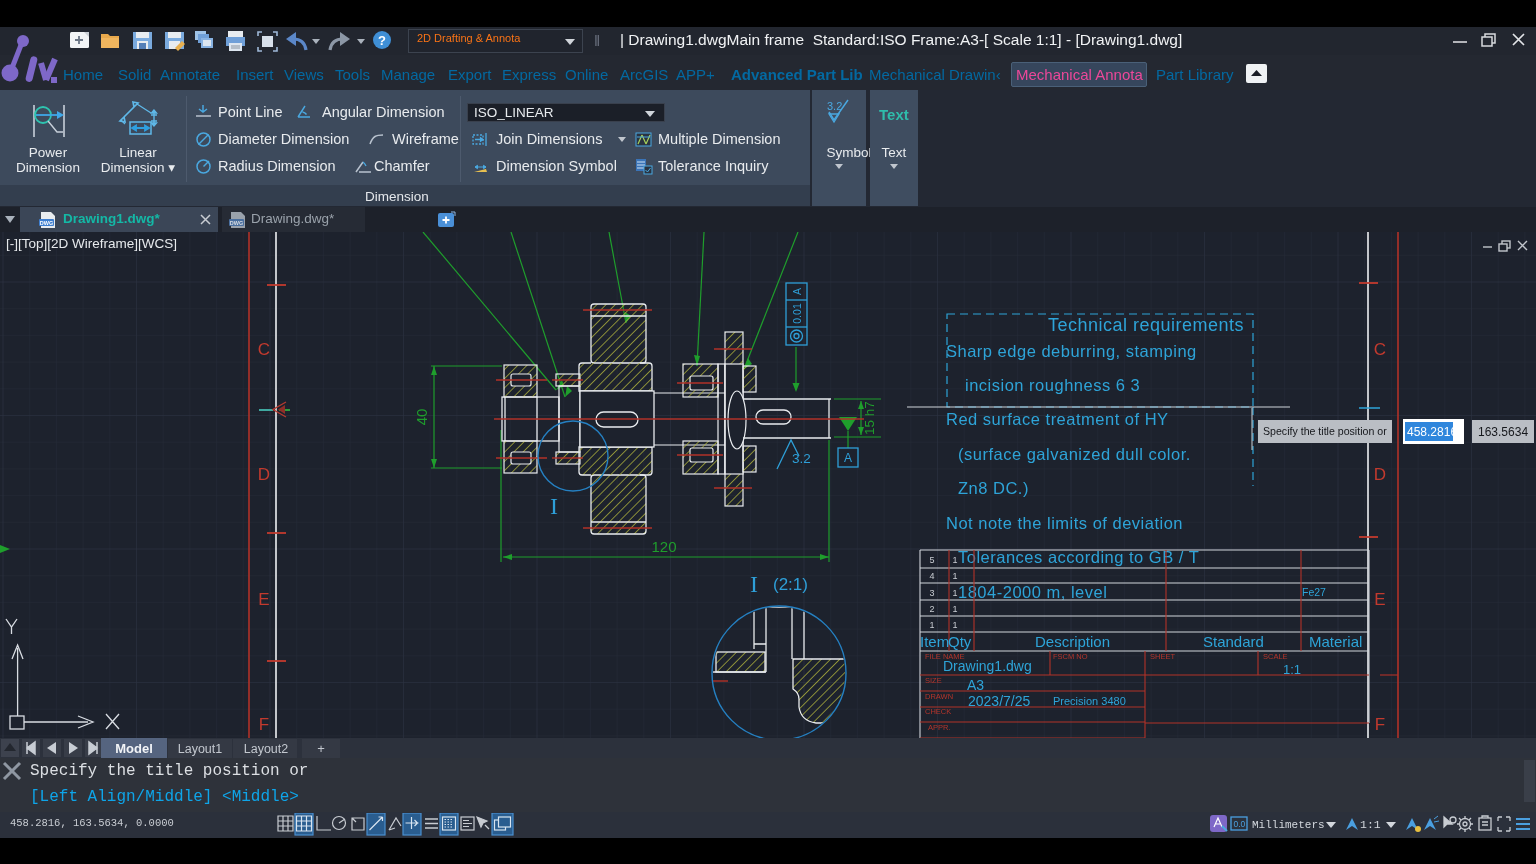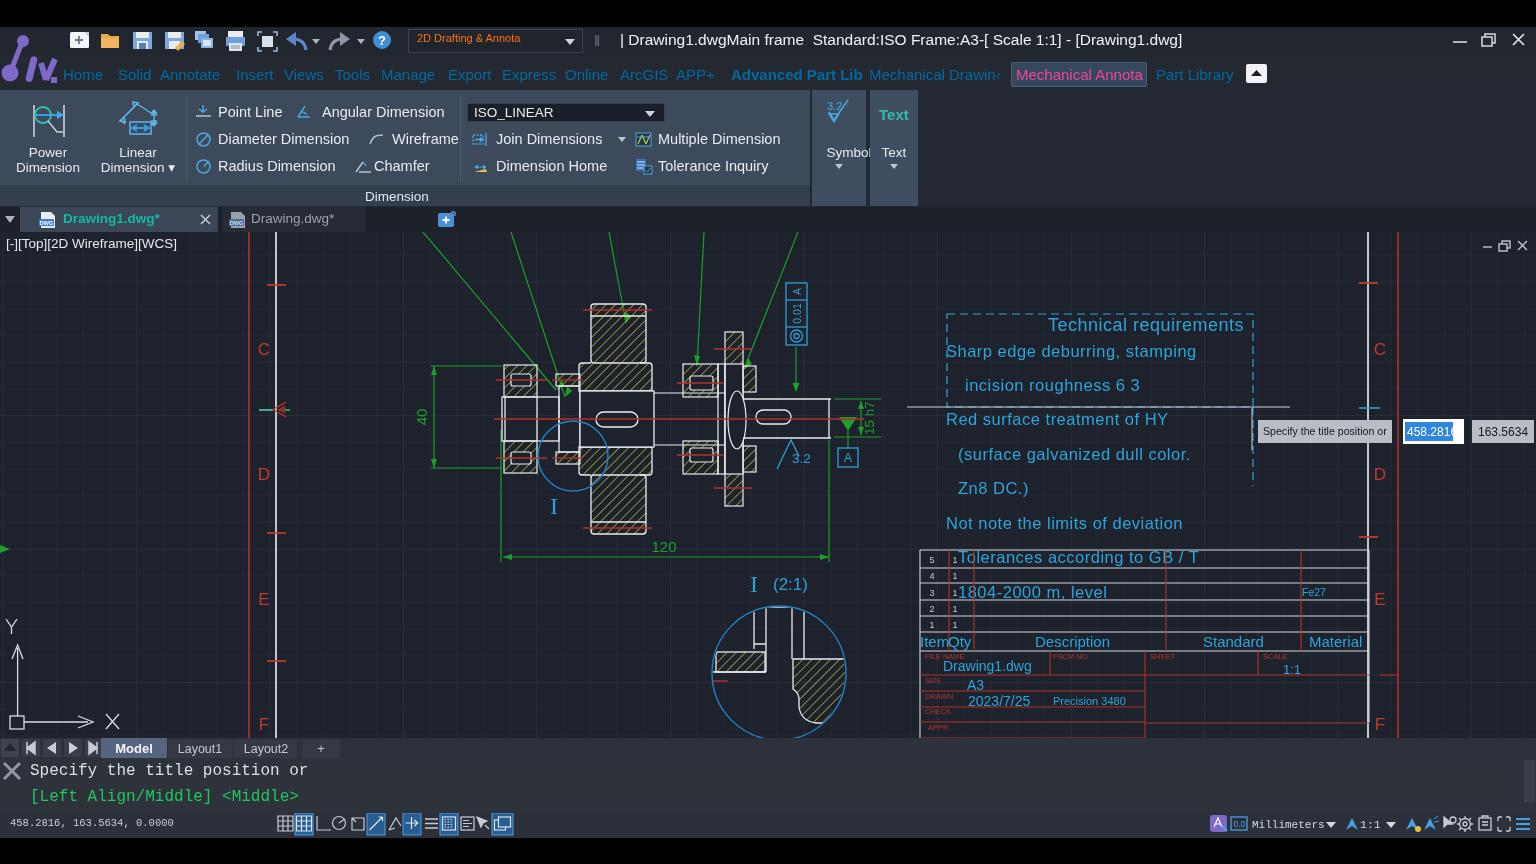--- a/index.html
+++ b/index.html
@@ -190,21 +190,21 @@
 <svg class="abs" style="left:635px;top:131px" width="18" height="17" viewBox="0 0 18 17">
       <rect x="1" y="2" width="15" height="13" fill="#2a3340" stroke="#4aa8e0"></rect>
       <path d="M3 13 l4-9 M7 4 l4 9 M11 13 l4-9" stroke="#a8d25a" stroke-width="1.2" fill="none"></path>
       <path d="M2 6 h13" stroke="#4aa8e0"></path>
     </svg>
 <div class="ribtxt" style="left:658px;top:131px">Multiple Dimension</div>
 <svg class="abs" style="left:472px;top:158px" width="18" height="17" viewBox="0 0 18 17">
       <path d="M2 14 L14 11 l1 3z" fill="#e8c050"></path>
       <path d="M3 9 h11 M3 9 l2.5-1.7v3.4z M14 9 l-2.5-1.7v3.4z" stroke="#4aa8e0" fill="#4aa8e0"></path>
     </svg>
-<div class="ribtxt" style="left:496px;top:158px">Dimension Home</div>
+<div class="ribtxt" style="left:496px;top:158px">Dimension Symbol</div>
 <svg class="abs" style="left:635px;top:158px" width="18" height="17" viewBox="0 0 18 17">
       <rect x="1" y="1" width="10" height="12" fill="#3a74b8"></rect>
       <path d="M2 4h8M2 7h8M2 10h8" stroke="#cfe2f4" stroke-width="1"></path>
       <rect x="9" y="8" width="8" height="8" fill="#2a3340" stroke="#4aa8e0"></rect>
       <path d="M10.5 12l2 2 3-4" stroke="#4aa8e0" fill="none"></path>
     </svg>
 <div class="ribtxt" style="left:658px;top:158px">Tolerance Inquiry</div>
 
 <div class="abs" style="left:812px;top:90px;width:54px;height:116px;background:#3f4d60"></div>
 <svg class="abs" style="left:824px;top:98px" width="32" height="38" viewBox="0 0 32 38" fill="none">
@@ -592,21 +592,21 @@
  <rect x="233" y="1" width="64" height="19" fill="#343944"></rect>
  <text x="266" y="14.5" font-size="12.5" fill="#c3c8cf" text-anchor="middle" font-family="Liberation Sans">Layout2</text>
  <rect x="302" y="1" width="40" height="19" fill="#343944"></rect>
  <text x="321" y="14.5" font-size="13" fill="#c3c8cf" text-anchor="middle" font-family="Liberation Sans">+</text>
 </svg>
 <div class="abs" id="cmdline"></div>
 <svg class="abs" style="left:0;top:758px" width="28" height="30">
       <path d="M4 5l16 16M20 5L4 21" stroke="#8f97a2" stroke-width="3"></path>
     </svg>
 <div class="abs" style="left:30px;top:762px;color:#dcdfe3;font-size:16px;font-family:'Liberation Mono',monospace;letter-spacing:0px">Specify the title position or</div>
-<div class="abs" style="left:30px;top:788px;color:#22c55e;font-size:16px;font-family:'Liberation Mono',monospace">[Left Align/Middle] &lt;Middle&gt;</div>
+<div class="abs" style="left:30px;top:788px;color:#0ea5e9;font-size:16px;font-family:'Liberation Mono',monospace">[Left Align/Middle] &lt;Middle&gt;</div>
 <div class="abs" style="left:1524px;top:760px;width:11px;height:42px;background:#3a3f49"></div>
 <div class="abs" id="statusbar"></div>
 <div class="abs" style="left:10px;top:817px;color:#c9cdd3;font-size:10.5px;font-family:'Liberation Mono',monospace">458.2816,  163.5634,  0.0000</div>
 <svg class="abs" style="left:276px;top:813px" width="240" height="23" viewBox="0 0 240 23">
  <g stroke="#c8ccd2" fill="none" stroke-width="1.2">
   <g transform="translate(2,3)">
           <path d="M0 0h15v15H0zM5 0v15M10 0v15M0 5h15M0 10h15"></path>
         </g>
   <rect x="19" y="0" width="18" height="22" fill="#2a5d8f" stroke="#4a8fd0"></rect>
   <g transform="translate(20.5,3)" stroke="#d8e4f0">

